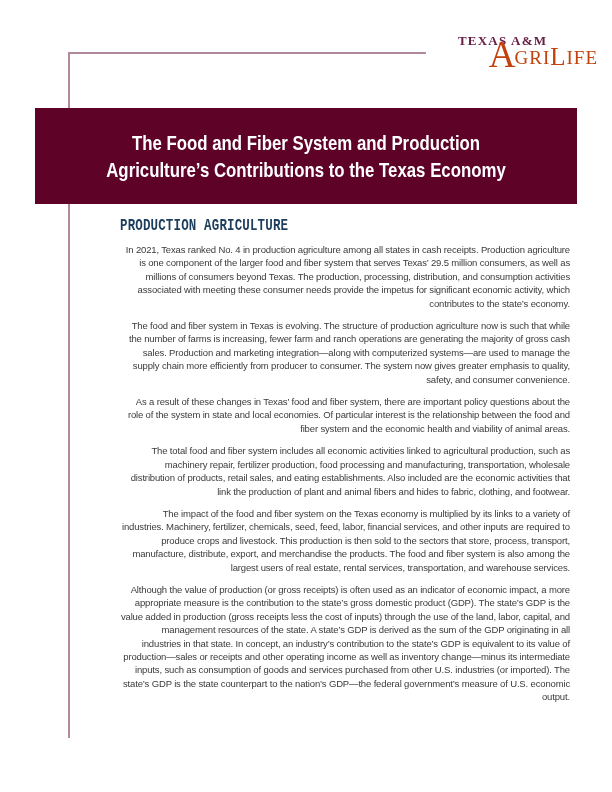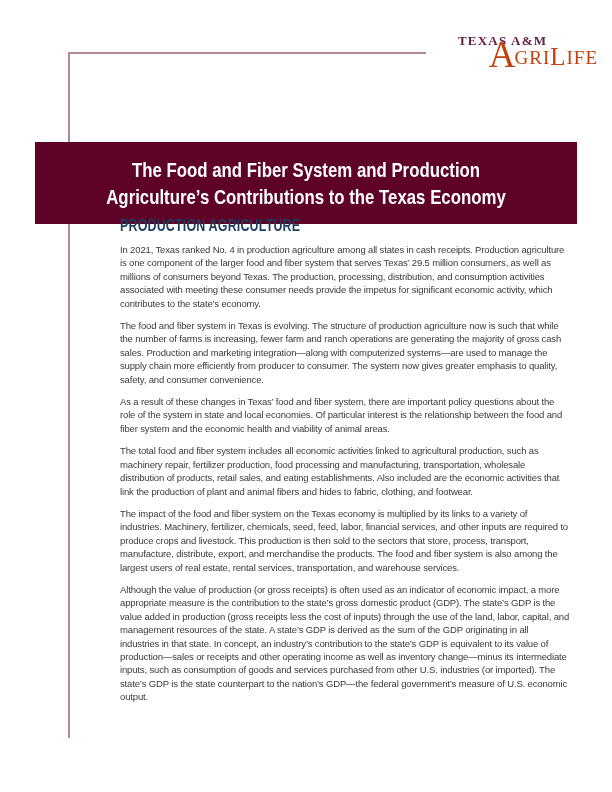--- a/index.html
+++ b/index.html
@@ -36,48 +36,47 @@
   .logo-agrilife .big-a { font-size:37px; margin-right:-2px; vertical-align:-3px; }
   .logo-agrilife .big-l { font-size:25px; vertical-align:-1px; }
   .logo-ext {
     margin-top:-3px; margin-left:30px;
     font-size:15px; font-weight:bold; letter-spacing:1px;
     color:#662046; white-space:nowrap;
   }
   
   .banner {
     position:absolute; left:35px; top:108px;
-    width:542px; height:82px;
+    width:542px; height:96px;
     background:#5e0227;
     display:flex; flex-direction:column; justify-content:center;
     text-align:center;
-    margin-top:34px;
   }
   .banner-line {
     color:#ffffff; font-weight:bold; font-size:21px; line-height:27px;
     transform:scaleX(0.80); transform-origin:50% 50%;
     white-space:nowrap;
   }
   
   .content {
     position:absolute; left:120px; top:214px; width:450px;
     color:#3a3a3a; font-size:9.5px; line-height:13.4px;
     letter-spacing:-0.15px;
   }
   .content h2 {
     margin:15px 0 8px 0;
-    color:#1d3d5c; font-size:16px; line-height:18px; font-weight:bold;
+    color:#1d3d5c; font-size:16px; line-height:18px; font-weight:bold;font-family:Liberation Mono, monospace;
   }
   .content h2:first-child { margin-top:3px; }
   .cond {
     display:inline-block;
     transform:scaleX(0.78); transform-origin:0 50%;
     white-space:nowrap; letter-spacing:0.2px;
   }
-  .content p { margin:0 0 9px 0; }
+  .content p { margin:0 0 9px 0;text-align:right; }
 </style>
 </head>
 <body>
 
 <div class="page">
 
   <div class="rule-h"></div>
   <div class="rule-v"></div>
 
   <div class="logo">

